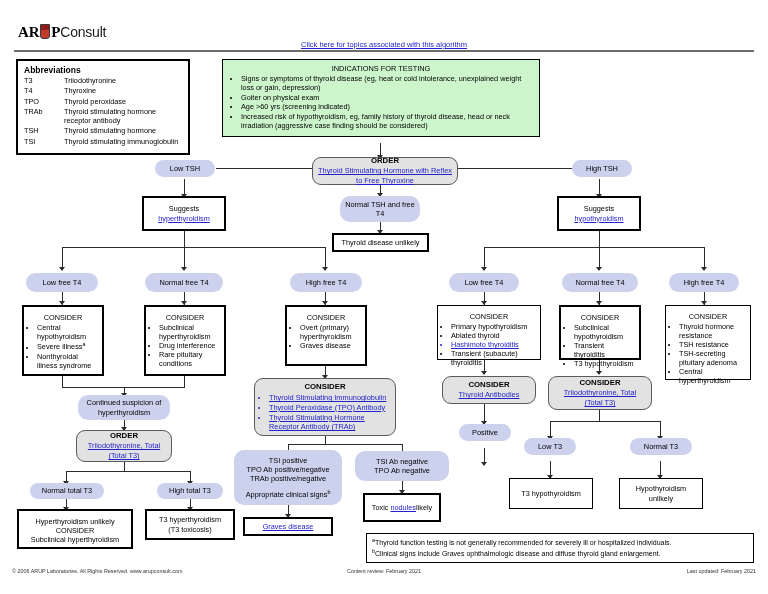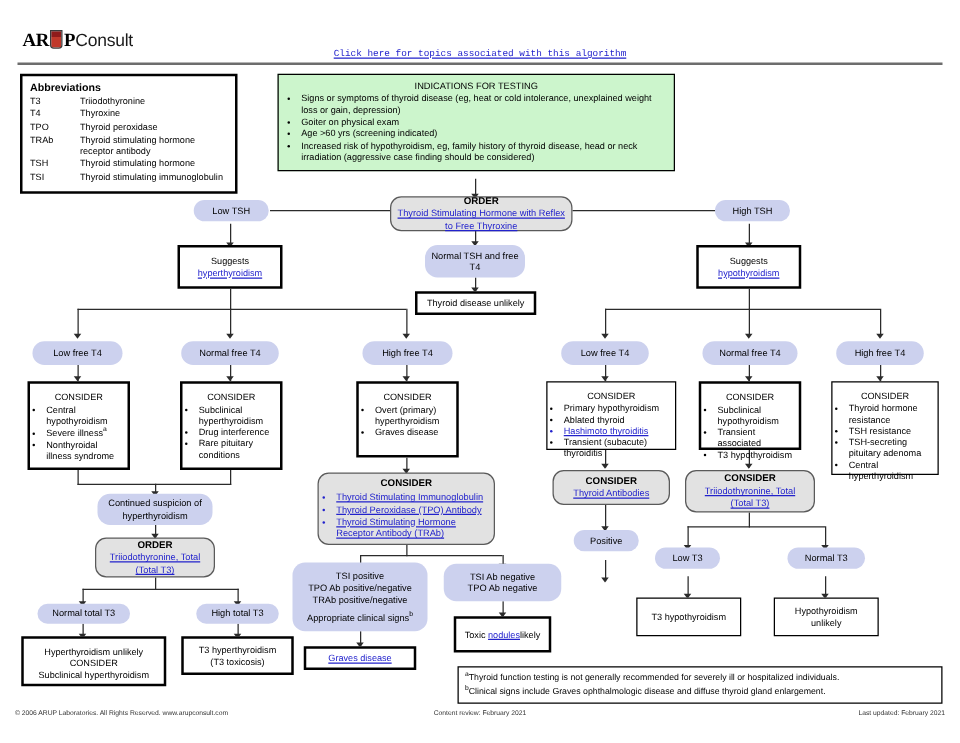--- a/index.html
+++ b/index.html
@@ -30,21 +30,21 @@
   }
   .logo .consult{font-family:"Liberation Sans",sans-serif;font-weight:normal;font-size:14px;color:#1a1a1a;}
   .page-title{
     position:absolute; left:0; right:0; top:18px;
     text-align:center; font-size:16px; font-weight:bold;
     font-family:"Liberation Sans",sans-serif;
   }
   .title-link{
     position:absolute; left:0; right:0; top:40px;
     text-align:center; font-size:7.5px; color:#2222cc;
-    text-decoration:underline; cursor:pointer;font-family:Liberation Mono, monospace;
+    text-decoration:underline; cursor:pointer;
   }
   .hrule{
     position:absolute; left:14px; right:14px; top:50px;
     height:2px; background:#6d6d6d;
   }
   
   .abbrev{
     position:absolute; left:16px; top:59px; width:174px;
     border:2px solid #000; background:#fff;
     padding:4px 6px 5px 6px; box-sizing:border-box;
@@ -381,21 +381,21 @@
       <li>Ablated thyroid</li>
       <li class="lnk">Hashimoto thyroiditis</li>
       <li>Transient (subacute) thyroiditis</li>
     </ul>
   </div>
 
   <div class="node rect" style="left:559px;top:305px;width:82px;height:55px;">
     <div class="hd">CONSIDER</div>
     <ul>
       <li>Subclinical hypothyroidism</li>
-      <li>Transient associated</li>
+      <li>Transient thyroiditis</li>
       <li>T3 hypothyroidism</li>
     </ul>
   </div>
 
   <div class="node rect thin" style="left:665px;top:305px;width:86px;height:75px;">
     <div class="hd">CONSIDER</div>
     <ul>
       <li>Thyroid hormone resistance</li>
       <li>TSH resistance</li>
       <li>TSH-secreting pituitary adenoma</li>

